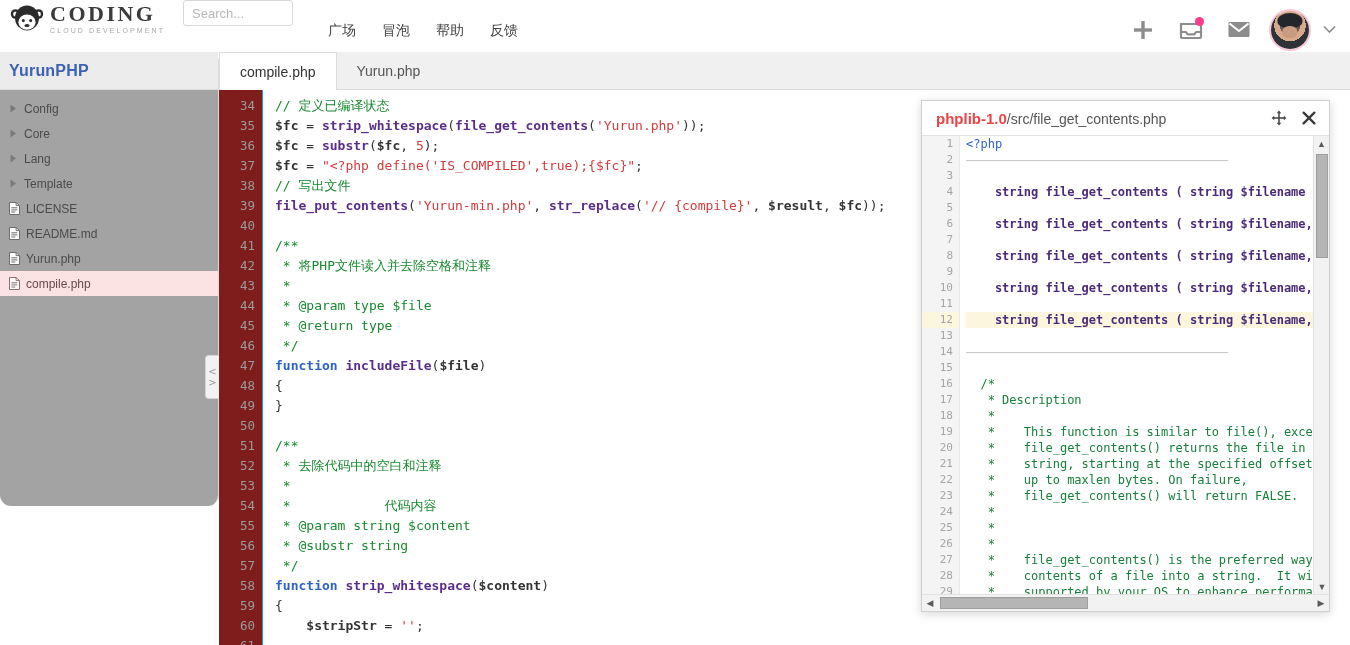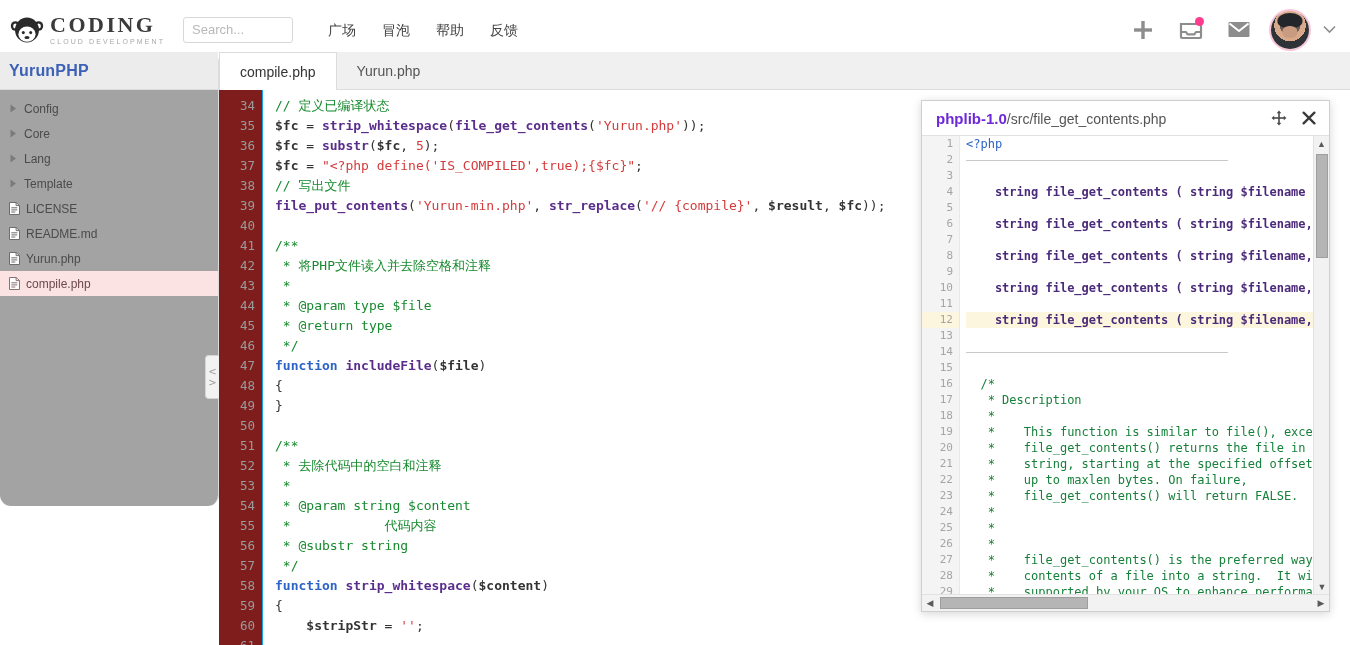--- a/index.html
+++ b/index.html
@@ -11,21 +11,21 @@
     font-family: "Liberation Sans", sans-serif;
     -webkit-font-smoothing: antialiased;
   }
 
   
   .topbar {
     position: absolute; top: 0; left: 0;
     width: 1350px; height: 60px;
     background: #ffffff;
     border-bottom: 1px solid #e0e0e0;
-    display: flex; align-items: center;
+    display: flex; 
   }
   .logo-wrap {
     display: flex; align-items: center;
     margin-left: 10px; margin-right: 18px;
     height: 36px;
   }
   .logo-mark { width: 34px; height: 30px; flex: 0 0 34px; }
   .logo-text { margin-left: 6px; line-height: 1; }
   .logo-name {
     font-size: 22px; font-weight: bold; letter-spacing: 2.5px;
@@ -214,21 +214,21 @@
     display: flex; flex-direction: column;
   }
   .popup-head {
     height: 35px; flex: 0 0 35px;
     display: flex; align-items: center;
     padding: 0 10px 0 14px;
     border-bottom: 1px solid #e2e2e2;
     background: #fff;
   }
   .popup-title { font-size: 14px; color: #555; white-space: nowrap; }
-  .popup-title .pkg { color: #6d28d9; font-weight: bold; font-size: 15px; }
+  .popup-title .pkg { color: #ef4444; font-weight: bold; font-size: 15px; }
   .popup-actions { margin-left: auto; display: flex; align-items: center; gap: 10px; }
   .popup-btn {
     width: 20px; height: 20px; cursor: pointer;
     display: flex; align-items: center; justify-content: center;
     color: #555;
   }
 
   .popup-body {
     flex: 1; display: flex; overflow: hidden; position: relative;
     background: #fff;
@@ -511,22 +511,22 @@
         <div class="cl"><span class="c-com"> * @param type $file</span></div>
         <div class="cl"><span class="c-com"> * @return type</span></div>
         <div class="cl"><span class="c-com"> */</span></div>
         <div class="cl"><span class="c-kw">function</span> <span class="c-fn">includeFile</span>(<span class="c-var">$file</span>)</div>
         <div class="cl">{</div>
         <div class="cl">}</div>
         <div class="cl">&nbsp;</div>
         <div class="cl"><span class="c-com">/**</span></div>
         <div class="cl"><span class="c-com"> * 去除代码中的空白和注释</span></div>
         <div class="cl"><span class="c-com"> *</span></div>
+        <div class="cl"><span class="c-com"> *            代码内容</span></div>
         <div class="cl"><span class="c-com"> * @param string $content</span></div>
-        <div class="cl"><span class="c-com"> *            代码内容</span></div>
         <div class="cl"><span class="c-com"> * @substr string</span></div>
         <div class="cl"><span class="c-com"> */</span></div>
         <div class="cl"><span class="c-kw">function</span> <span class="c-fn">strip_whitespace</span>(<span class="c-var">$content</span>)</div>
         <div class="cl">{</div>
         <div class="cl">    <span class="c-var">$stripStr</span> = <span class="c-str">''</span>;</div>
       </div>
   </div>
 
 </main>
 

